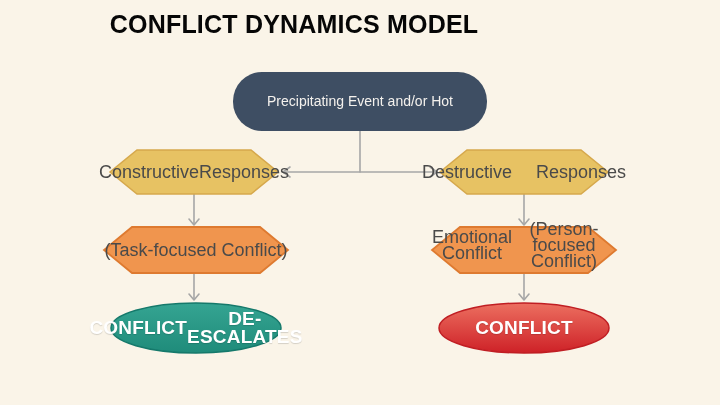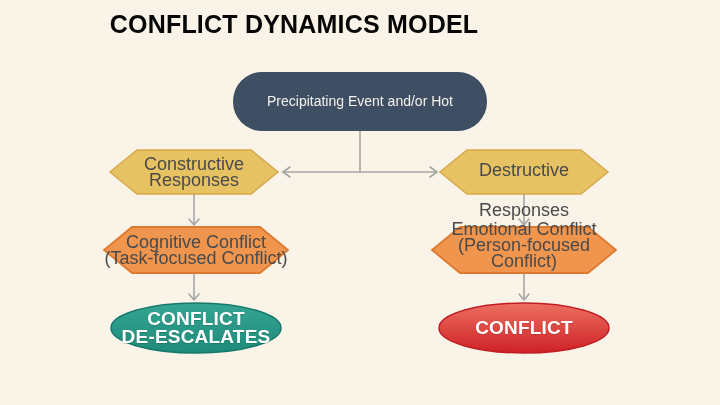--- a/index.html
+++ b/index.html
@@ -12,21 +12,21 @@
     background: #FAF4E8;
   }
   .layer-svg {
     position: absolute;
     left: 0; top: 0;
     width: 720px; height: 405px;
   }
   .label {
     position: absolute;
     display: flex;
-    flex-direction: column;
+    flex-direction: row;
     align-items: center;
     justify-content: center;
     text-align: center;
     pointer-events: none;
   }
   .title {
     position: absolute;
     left: 0; top: 10px;
     width: 588px;
     text-align: center;
@@ -40,21 +40,21 @@
     color: #F4F1ED;
     font-size: 14px;
     line-height: 19px;
   }
   .hex-text {
     color: #4A4A4A;
     font-size: 18px;
     line-height: 16px;
   }
   .hex-text.yellow-left  { left: 110px; top: 150px; width: 168px; height: 44px; }
-  .hex-text.yellow-right { left: 440px; top: 168px; width: 168px; height: 44px; gap: 24px; }
+  .hex-text.yellow-right { left: 440px; top: 150px; width: 168px; height: 44px; gap: 24px; }
   .hex-text.orange-left  { left: 104px; top: 227px; width: 184px; height: 46px; }
   .hex-text.orange-right { left: 432px; top: 227px; width: 184px; height: 35px; }
   .ellipse-text {
     color: #FFFFFF;
     font-size: 19px;
     font-weight: 700;
     line-height: 18px;
     letter-spacing: 0.2px;
     text-shadow: 0 1px 1px rgba(0,0,0,0.15);
   }
@@ -119,21 +119,20 @@
     <span>Constructive</span>
     <span>Responses</span>
   </div>
 
   <div class="label hex-text yellow-right">
     <span>Destructive</span>
     <span>Responses</span>
   </div>
 
   <div class="label hex-text orange-left">
-    <span>Cognitive Conflict</span>
     <span>(Task-focused Conflict)</span>
   </div>
 
   <div class="label hex-text orange-right">
     <span>Emotional Conflict</span>
     <span>(Person-focused Conflict)</span>
   </div>
 
   <div class="label ellipse-text left">
     <span>CONFLICT</span>

